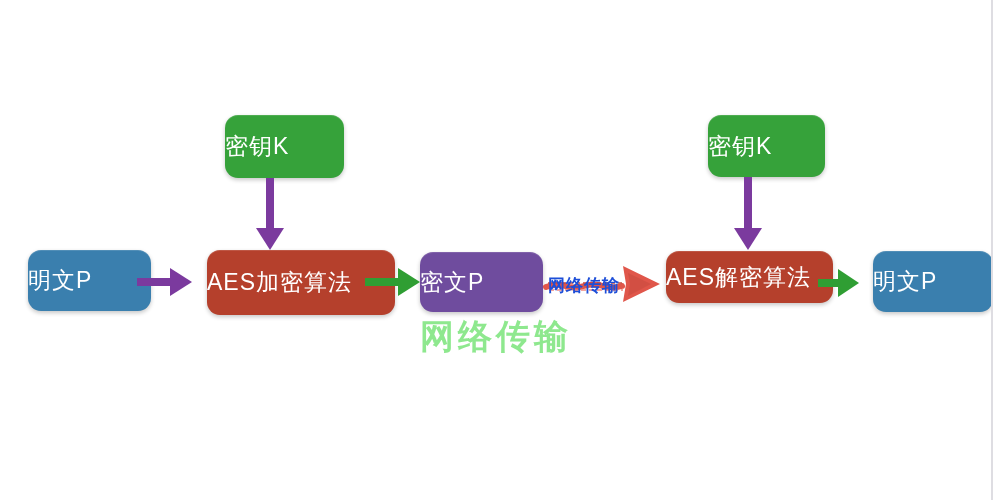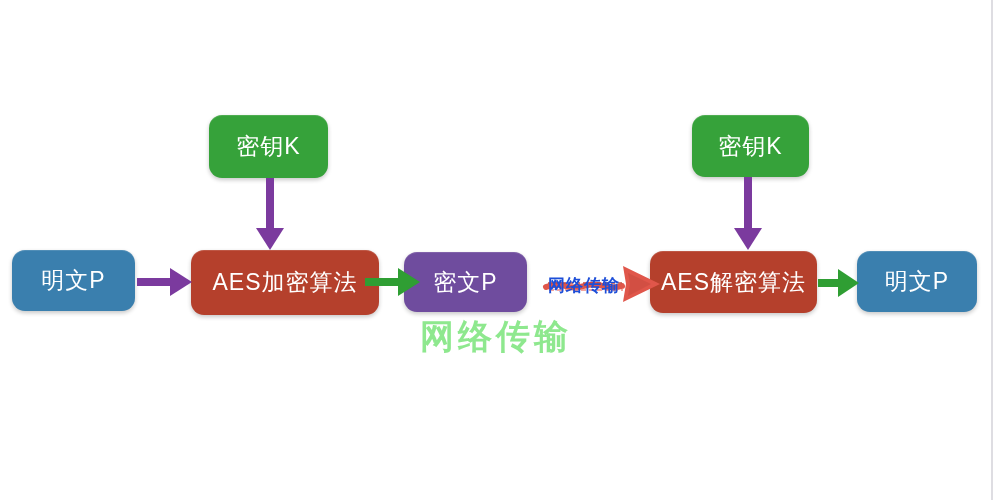--- a/index.html
+++ b/index.html
@@ -9,34 +9,35 @@
     background:#ffffff;
     overflow:hidden;
     font-family:"Liberation Sans","DejaVu Sans",sans-serif;
   }
   .right-border{
     position:absolute;right:0;top:0;width:2px;height:100%;
     background:#dedde2;
   }
   .node{
     position:absolute;
-    display:flex;align-items:center;justify-content:center;
+    display:flex;align-items:center;justify-content:flex-start;
     color:#ffffff;
     font-size:23px;
     border-radius:13px;
     box-shadow:0 2px 4px rgba(0,0,0,0.22), inset 0 1px 0 rgba(255,255,255,0.12);
     letter-spacing:1px;
     user-select:none;
+    margin-left:16px;
   }
   .node-key-left   {left:209px;top:115px;width:119px;height:63px;background:#36a23a;}
   .node-key-right  {left:692px;top:115px;width:117px;height:62px;background:#36a23a;}
   .node-plain-left {left:12px; top:250px;width:123px;height:61px;background:#3a7fae;}
   .node-encrypt    {left:191px;top:250px;width:188px;height:65px;background:#b5402c;}
   .node-cipher     {left:404px;top:252px;width:123px;height:60px;background:#6f4c9e;}
-  .node-decrypt    {left:650px;top:251px;width:167px;height:62px;background:#b5402c;}
+  .node-decrypt    {left:650px;top:251px;width:167px;height:52px;background:#b5402c;}
   .node-plain-right{left:857px;top:251px;width:120px;height:61px;background:#3a7fae;}
   #arrow-layer{
     position:absolute;left:0;top:0;width:993px;height:500px;
     pointer-events:none;
   }
   .edge-label{
     position:absolute;
     left:548px;top:253px;
     font-size:17px;
     font-weight:bold;

